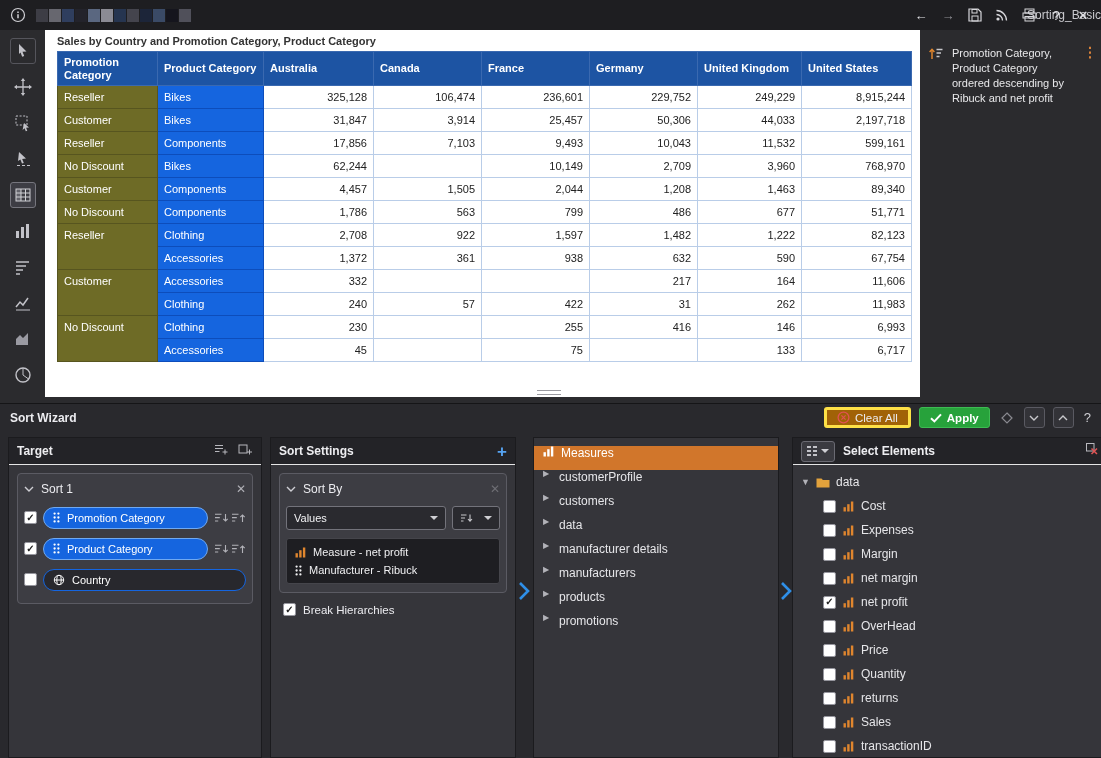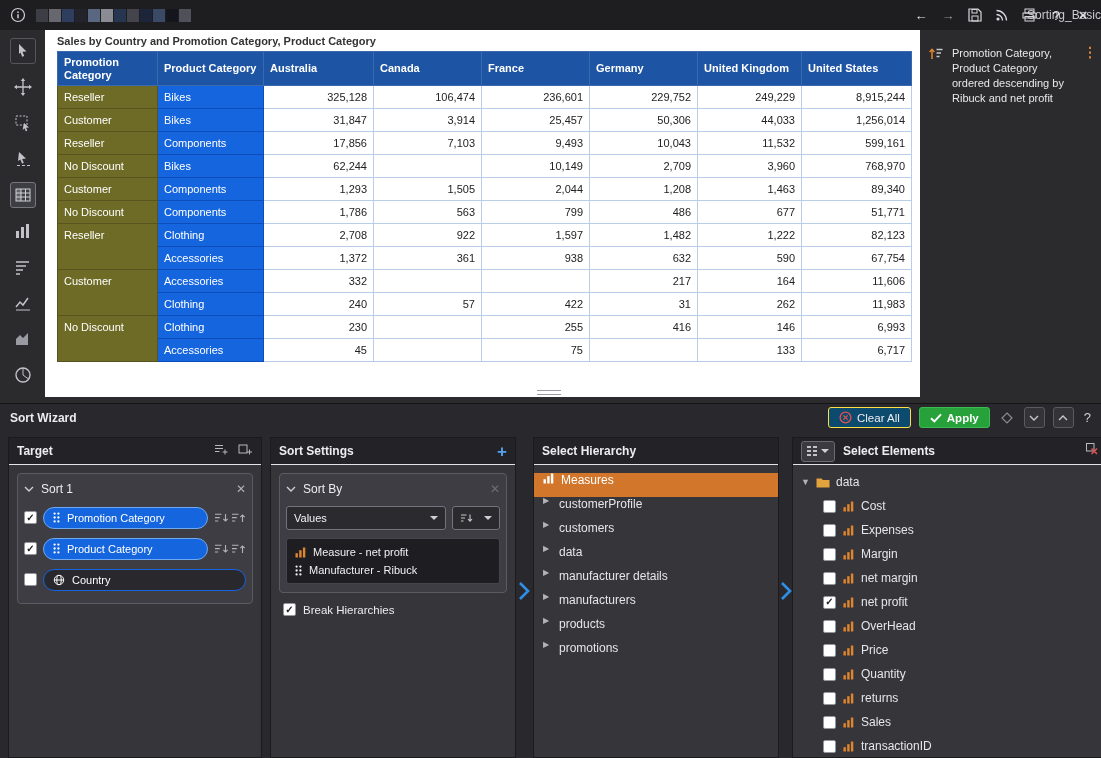--- a/index.html
+++ b/index.html
@@ -40,21 +40,21 @@
 
 .right-panel{position:absolute;left:920px;top:30px;width:181px;height:373px;background:#2b2b2e}
 .sort-widget{position:absolute;left:8px;top:16px;right:4px;display:flex;gap:8px;align-items:flex-start}
 .sort-text{flex:1;font-size:11px;line-height:15px;color:#e8e8ea}
 .dots{color:#d8823a;font-weight:bold;font-size:14px;line-height:12px}
 
 
 .wizard-bar{position:absolute;left:0;top:403px;right:0;height:28px;background:#29292d;border-top:1px solid #151517;display:flex;align-items:center;padding:0 10px;gap:8px;z-index:4}
 .wizard-title{font-size:12px;font-weight:bold;color:#ececf0;margin-right:auto}
 .btn{display:inline-flex;align-items:center;gap:5px;height:21px;padding:0 10px;border-radius:3px;font-size:11.5px;color:#ececf0}
-.btn-clear{background:#0c4a6e;border:1px solid #fde047}
+.btn-clear{background:#a16207;border:3px solid #fde047}
 .btn-apply{background:var(--apply-green);color:#fff;font-weight:bold;border:1px solid #3dbb52}
 .mini-btn{width:21px;height:21px;border:1px solid #5a5a62;border-radius:3px;display:inline-flex;align-items:center;justify-content:center;background:#333338}
 .mini-plain{width:18px;display:inline-flex;justify-content:center}
 .help-q{color:#cfcfd4;font-size:13px;margin-left:2px}
 
 
 .panels{position:absolute;left:0;top:431px;right:0;bottom:0;background:#29292d}
 .panel{position:absolute;top:6px;bottom:0;background:#35353a;border:1px solid #1b1b1e;display:flex;flex-direction:column}
 #panel-target{left:8px;width:254px}
 #panel-settings{left:270px;width:246px}
@@ -262,21 +262,21 @@
           <td class="val-cell">8,915,244</td>
         </tr>
         <tr>
           <td class="promo-cell" rowspan="1">Customer</td>
           <td class="prod-cell">Bikes</td>
           <td class="val-cell">31,847</td>
           <td class="val-cell">3,914</td>
           <td class="val-cell">25,457</td>
           <td class="val-cell">50,306</td>
           <td class="val-cell">44,033</td>
-          <td class="val-cell">1,256,014</td>
+          <td class="val-cell">2,197,718</td>
         </tr>
         <tr>
           <td class="promo-cell" rowspan="1">Reseller</td>
           <td class="prod-cell">Components</td>
           <td class="val-cell">17,856</td>
           <td class="val-cell">7,103</td>
           <td class="val-cell">9,493</td>
           <td class="val-cell">10,043</td>
           <td class="val-cell">11,532</td>
           <td class="val-cell">599,161</td>
@@ -287,21 +287,21 @@
           <td class="val-cell">62,244</td>
           <td class="val-cell"></td>
           <td class="val-cell">10,149</td>
           <td class="val-cell">2,709</td>
           <td class="val-cell">3,960</td>
           <td class="val-cell">768,970</td>
         </tr>
         <tr>
           <td class="promo-cell" rowspan="1">Customer</td>
           <td class="prod-cell">Components</td>
-          <td class="val-cell">1,293</td>
+          <td class="val-cell">4,457</td>
           <td class="val-cell">1,505</td>
           <td class="val-cell">2,044</td>
           <td class="val-cell">1,208</td>
           <td class="val-cell">1,463</td>
           <td class="val-cell">89,340</td>
         </tr>
         <tr>
           <td class="promo-cell" rowspan="1">No Discount</td>
           <td class="prod-cell">Components</td>
           <td class="val-cell">1,786</td>
@@ -588,23 +588,20 @@
           </div>
       </div>
       <div class="break-row">
         <span class="checkbox checked">✓</span>
         <span>Break Hierarchies</span>
       </div>
     </div>
   </section>
 
   <section class="panel" id="panel-hierarchy">
-    <div class="panel-header">
-      <span class="ph-title">Select Hierarchy</span>
-    </div>
     <div class="panel-body hier-list">
         <div class="hier-row selected">
           <svg class="icn" width="11" height="11" viewBox="0 0 11 11">
             <g fill="#ffffff">
               <rect x="0.5" y="6.2" width="2.4" height="4.3"></rect>
               <rect x="4.2" y="3.2" width="2.4" height="7.3"></rect>
               <rect x="7.9" y="0.5" width="2.4" height="10"></rect>
             </g>
           </svg>
           <span>Measures</span>

